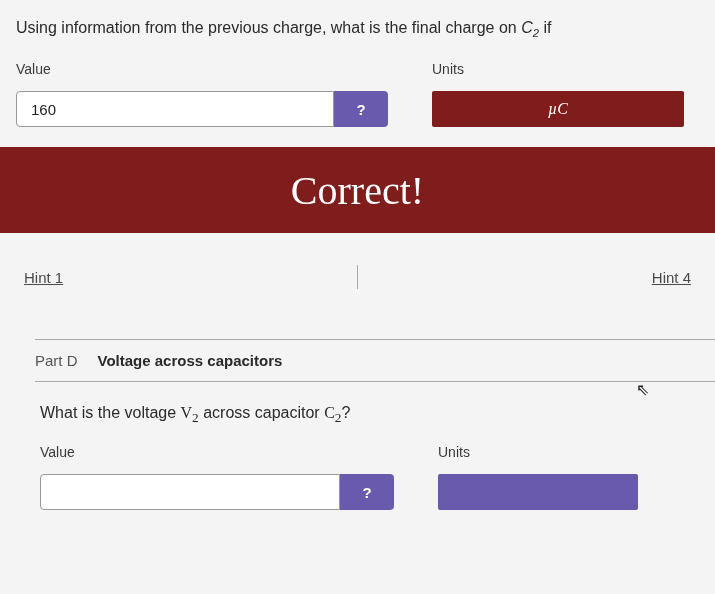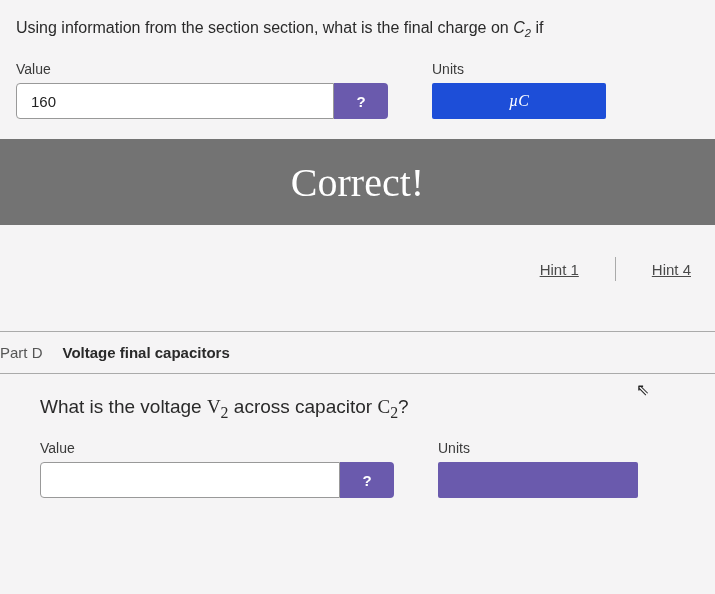--- a/index.html
+++ b/index.html
@@ -31,21 +31,21 @@
   }
   .input-row {
     display: flex;
     align-items: flex-end;
     gap: 44px;
     padding: 0 16px 20px 16px;
   }
   .field-group {
     display: flex;
     flex-direction: column;
-    gap: 4px;
+    gap: 12px;
   }
   .field-label {
     font-size: 14px;
     color: #3a3a3a;
     margin-bottom: 2px;
   }
   .value-wrap {
     display: flex;
     align-items: flex-end;
   }
@@ -65,51 +65,51 @@
     height: 36px;
     border: none;
     background: #6a5aad;
     color: #fff;
     font-size: 15px;
     font-weight: bold;
     border-radius: 0 4px 4px 0;
     cursor: pointer;
   }
   .units-box {
-    width: 174px;
+    width: 252px;
     height: 36px;
-    background: #1d4ed8;
+    background: #7f1d1d;
     color: #fff;
     display: flex;
     align-items: center;
     justify-content: center;
     font-size: 16px;
     font-style: italic;
     font-family: 'Times New Roman', serif;
     border-radius: 2px;
   }
   .units-box.empty {
     background: #6a5aad;
   }
   .correct-banner {
-    background: #737373;
+    background: #7f1d1d;
     height: 86px;
     display: flex;
     align-items: center;
     justify-content: center;
     margin-bottom: 20px;
   }
   .correct-text {
     font-family: 'Brush Script MT', cursive;
     font-size: 40px;
     color: #fff;
   }
   .hints-row {
     display: flex;
-    justify-content: flex-end;
+    justify-content: space-between;
     align-items: center;
     gap: 12px;
     padding: 12px 0 50px 0;
     font-size: 15px;
   }
   .hint-link {
     color: #4a4a4a;
     text-decoration: underline;
     padding: 0 24px;
     cursor: pointer;
@@ -120,32 +120,33 @@
     background: #aaa;
   }
   .part-header {
     border-top: 1px solid #aaa;
     border-bottom: 1px solid #aaa;
     padding: 12px 0 12px 0;
     font-size: 15px;
     color: #333;
     display: flex;
     gap: 20px;
+    margin-left: 35px;
   }
   .part-header .part-label {
     color: #555;
     font-weight: 500;
   }
   .part-header .part-title {
     font-weight: 600;
     color: #2a2a2a;
   }
   .part-d-question {
     padding: 22px 40px 18px 40px;
-    font-size: 19px;
+    font-size: 16px;
     color: #2a2a2a;
   }
   .part-d-inputs {
     display: flex;
     align-items: flex-end;
     gap: 44px;
     padding: 0 40px 14px 40px;
   }
   .value-input.d {
     width: 300px;
@@ -160,21 +161,21 @@
     font-size: 16px;
     color: #222;
     pointer-events: none;
   }
 </style>
 </head>
 <body>
 
 <div class="question-block">
   <div>
-    <span>Using information from the section section, what is the final charge on </span><span class="math-var"><span>C</span><sub>2</sub></span><span> if</span>
+    <span>Using information from the previous charge, what is the final charge on </span><span class="math-var"><span>C</span><sub>2</sub></span><span> if</span>
   </div>
 </div>
 
 <div class="input-row">
   <div class="field-group">
     <div class="field-label">Value</div>
     <div class="value-wrap">
       <input class="value-input" value="160" style="">
       <button class="help-btn">?</button>
     </div>
@@ -192,21 +193,21 @@
 <div class="hints-row">
   <a class="hint-link">Hint 1</a>
   <div class="hint-sep"></div>
   <a class="hint-link">Hint 4</a>
 </div>
 
 <div class="cursor">⇖</div>
 
 <div class="part-header">
   <span class="part-label">Part D</span>
-  <span class="part-title">Voltage final capacitors</span>
+  <span class="part-title">Voltage across capacitors</span>
 </div>
 
 <div class="part-d-question">
   <span>What is the voltage </span><span class="math-var" style="font-family:'Times New Roman',serif"><span>V</span><sub>2</sub></span><span> across capacitor </span><span class="math-var" style="font-family:'Times New Roman',serif"><span>C</span><sub>2</sub></span><span>?</span>
 </div>
 
 <div class="part-d-inputs">
   <div class="field-group">
     <div class="field-label">Value</div>
     <div class="value-wrap">

